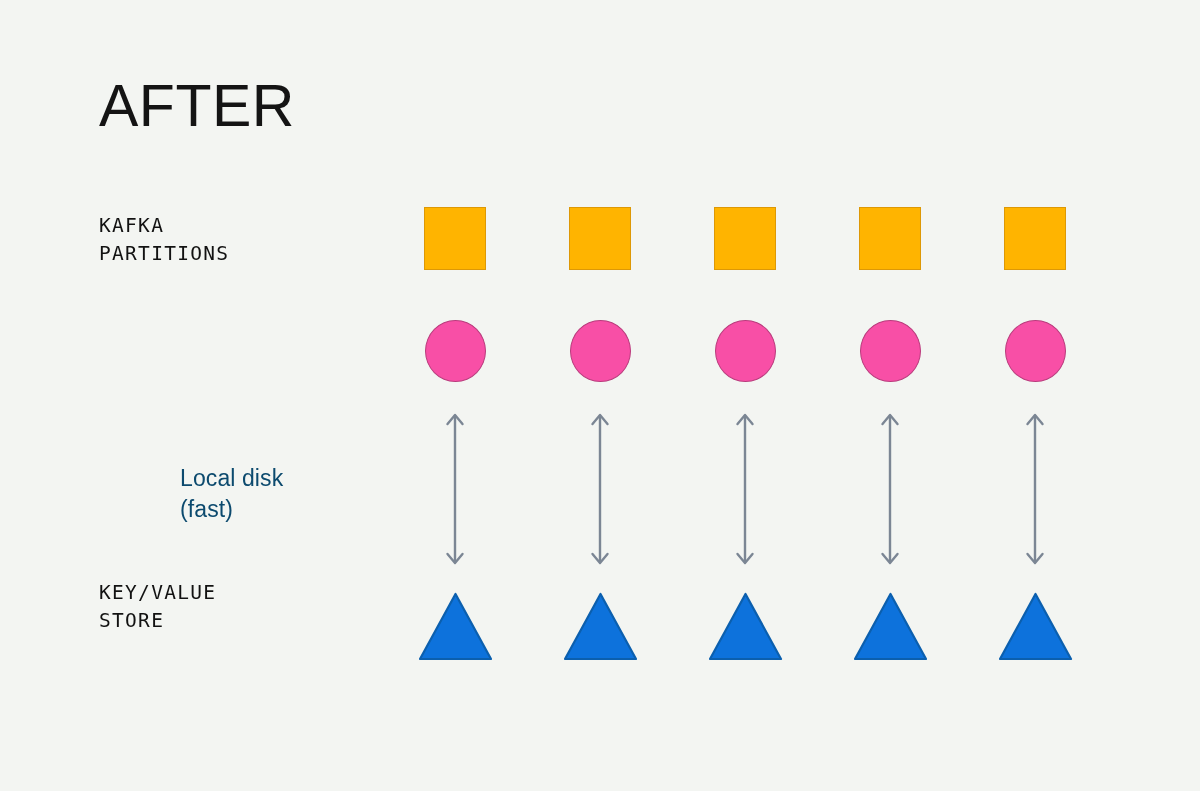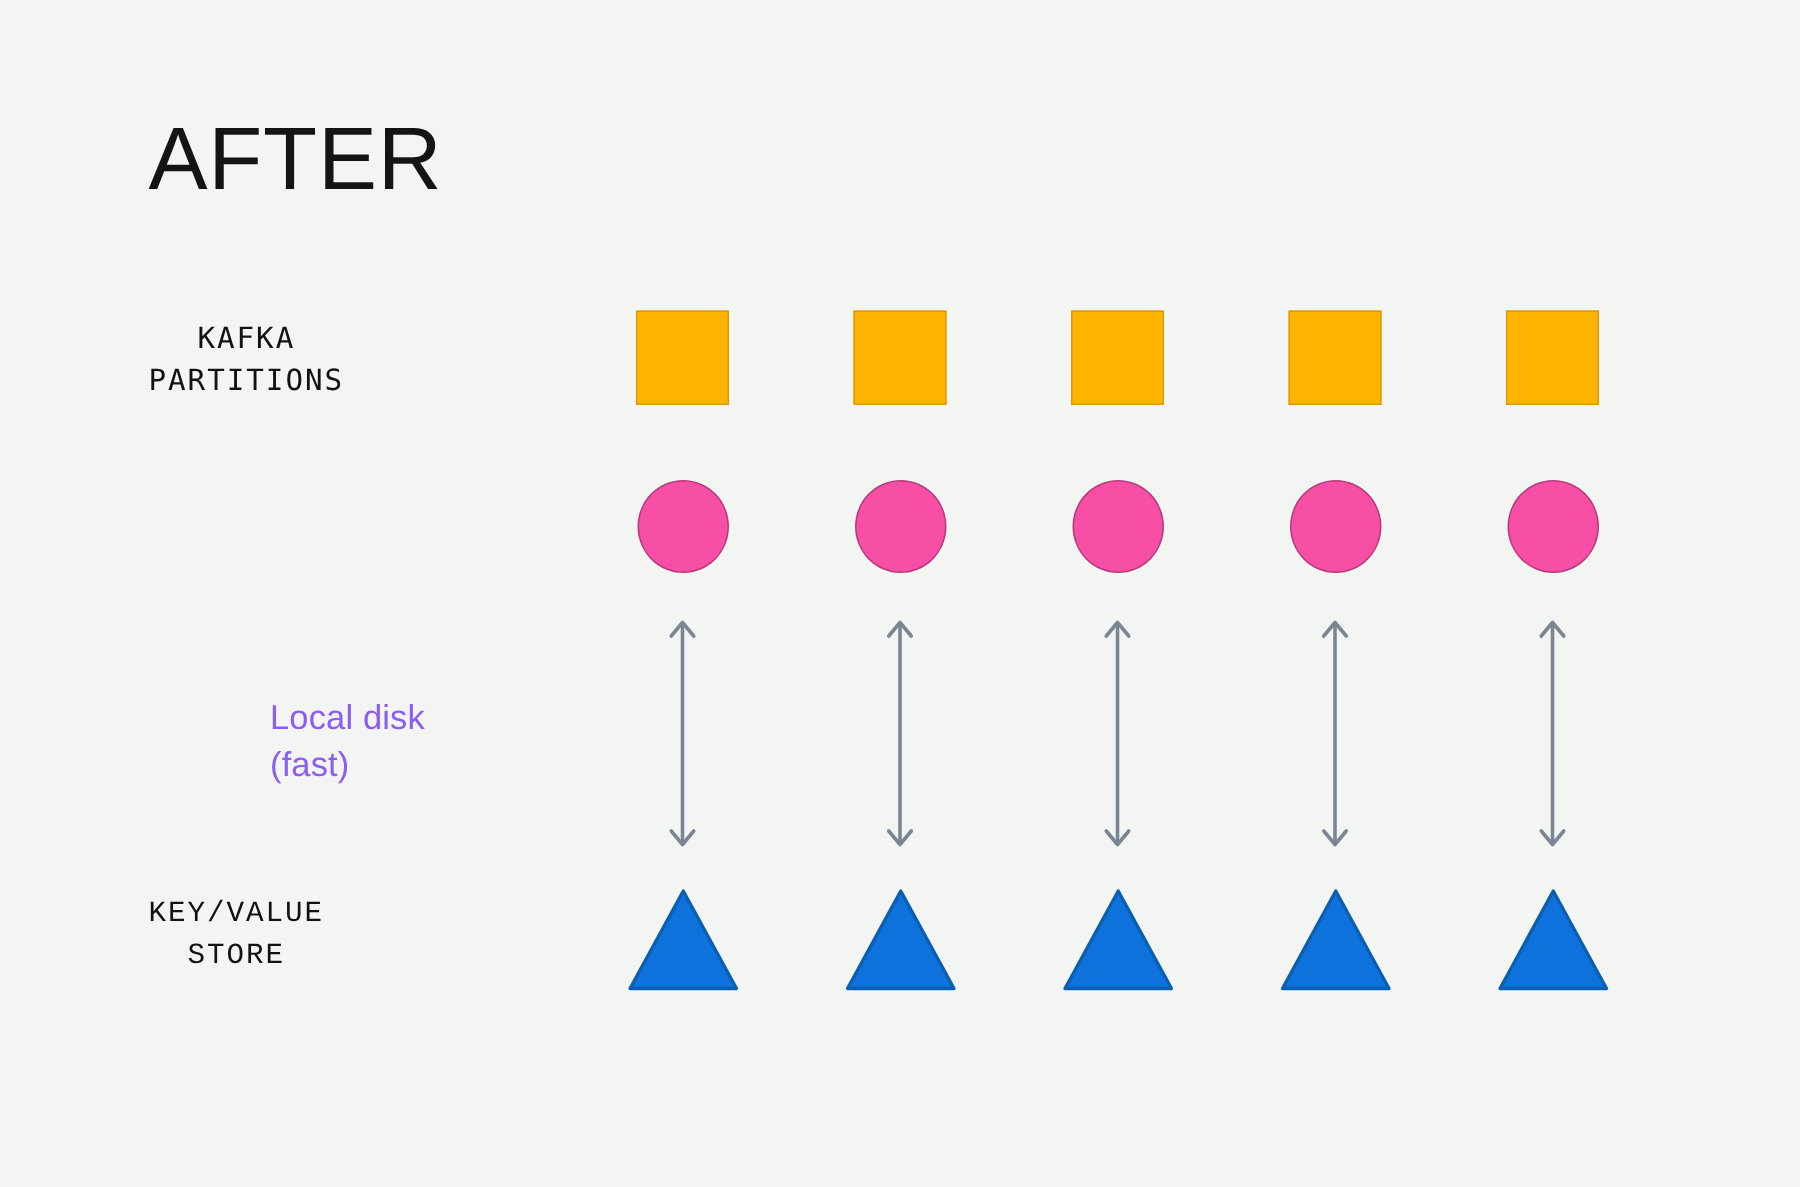--- a/index.html
+++ b/index.html
@@ -37,36 +37,35 @@
   .row-label {
     position: absolute;
     left: 99px;
     font-family: "DejaVu Sans Mono", "Liberation Mono", monospace;
     font-size: 19.5px;
     font-weight: 500;
     letter-spacing: 1.3px;
     color: #121212;
     line-height: 28px;
     white-space: pre-line;
-    text-align: center;
   }
   #label-kafka     { top: 212px; }
   #label-event     { top: 325px; }
-  #label-kv        { top: 595px; font-family: Liberation Mono, monospace; }
+  #label-kv        { top: 579px; }
 
   
   #label-localdisk {
     position: absolute;
     left: 180px;
     top: 463px;
     font-family: "Liberation Sans", sans-serif;
     font-size: 23px;
     font-weight: 400;
     letter-spacing: 0.1px;
-    color: #8b5cf6;
+    color: #0c4a6e;
     line-height: 31px;
     white-space: pre-line;
   }
 
   
   .col {
     position: absolute;
     top: 0;
     width: 0;
     height: 791px;

